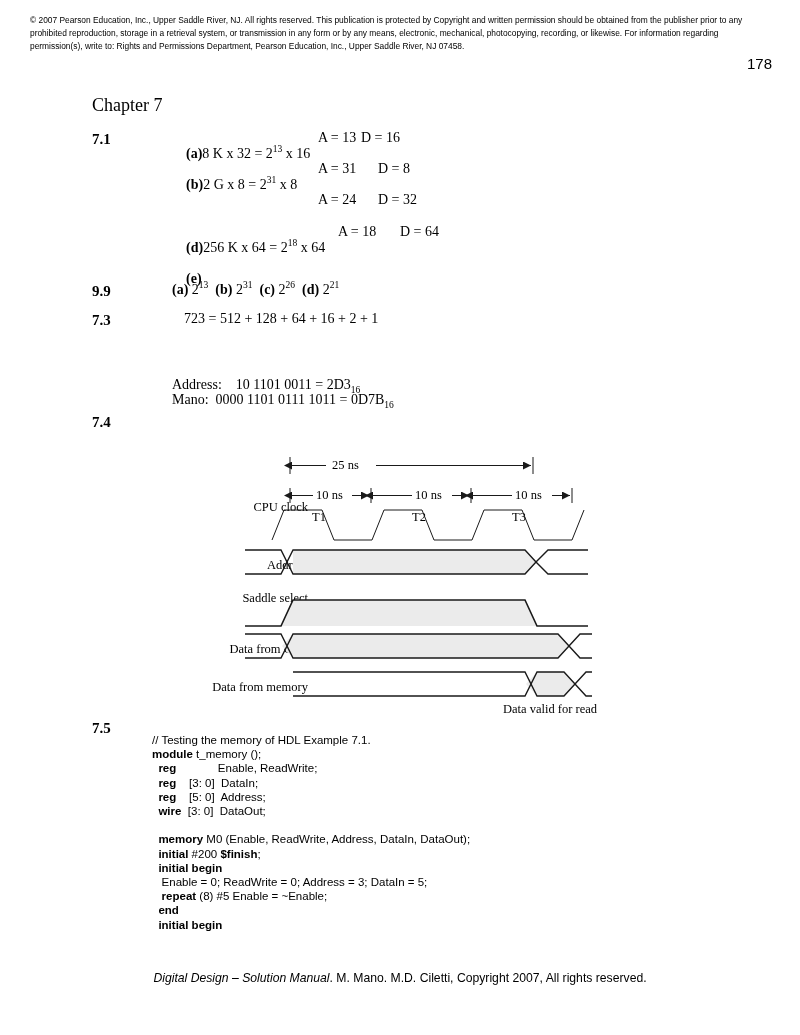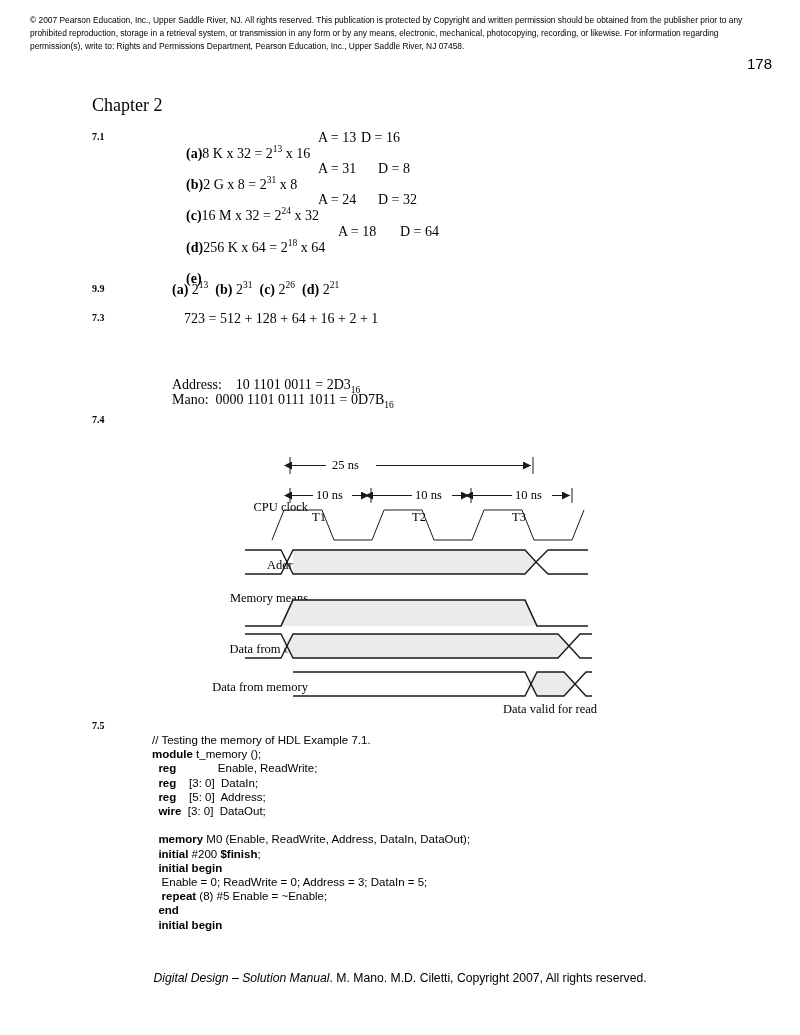--- a/index.html
+++ b/index.html
@@ -46,21 +46,21 @@
     left: 92px;
     top: 95px;
     font-size: 18px;
     font-family: "Liberation Serif", serif;
   }
 
   
   .prob-num {
     position: absolute;
     font-weight: bold;
-    font-size: 10px;
+    font-size: 15px;
     font-family: "Liberation Serif", serif;
   }
   .prob-line {
     position: absolute;
     font-size: 14px;
     font-family: "Liberation Serif", serif;
     white-space: pre;
   }
   .bl { font-weight: bold; }
   sup { font-size: 0.68em; vertical-align: super; line-height: 0; }
@@ -114,39 +114,36 @@
   .footer i { font-style: italic; }
 </style>
 </head>
 <body>
 
 <div id="page">
 
   <div class="copyright">© 2007 Pearson Education, Inc., Upper Saddle River, NJ.  All rights reserved. This publication is protected by Copyright and written permission should be obtained from the publisher prior to any prohibited reproduction, storage in a retrieval system,  or transmission in any form or by any means, electronic, mechanical, photocopying, recording, or  likewise.  For information regarding permission(s), write to:  Rights and Permissions Department, Pearson Education, Inc., Upper Saddle River, NJ 07458.</div>
   <div class="page-number">178</div>
 
-  <div class="chapter-title">Chapter 2</div>
+  <div class="chapter-title">Chapter 7</div>
 
   <div class="prob-num" style="left:92px; top:131px;">7.1</div>
 
   <div class="prob-line" style="left:172px; top:130px;">
     <span class="bl">(a)</span><span>8 K x 32 = 2</span><sup>13</sup><span> x 16</span>
   </div>
   <div class="col-a" style="left:318px; top:130px;">A = 13</div>
   <div class="col-d" style="left:361px; top:130px;">D = 16</div>
 
   <div class="prob-line" style="left:172px; top:161px;">
     <span class="bl">(b)</span><span>2 G x 8 = 2</span><sup>31</sup><span> x 8</span>
   </div>
   <div class="col-a" style="left:318px; top:161px;">A = 31</div>
   <div class="col-d" style="left:378px; top:161px;">D = 8</div>
 
-  <div class="prob-line" style="left:172px; top:192px;">
-    <span class="bl">(c)</span><span>16 M x 32 = 2</span><sup>24</sup><span> x 32</span>
-  </div>
   <div class="col-a" style="left:318px; top:192px;">A = 24</div>
   <div class="col-d" style="left:378px; top:192px;">D = 32</div>
 
   <div class="prob-line" style="left:172px; top:224px;">
     <span class="bl">(d)</span><span>256 K x 64 = 2</span><sup>18</sup><span> x 64</span>
   </div>
   <div class="col-a" style="left:338px; top:224px;">A = 18</div>
   <div class="col-d" style="left:400px; top:224px;">D = 64</div>
 
   <div class="prob-line" style="left:172px; top:255px;">
@@ -160,21 +157,21 @@
   <div class="prob-line" style="left:184px; top:311px;">723 = 512 + 128 + 64 + 16 + 2 + 1</div>
   <div class="prob-line" style="left:172px; top:377px;"><span>Address:</span>    <span>10 1101 0011 = 2D3</span><sub>16</sub></div>
   <div class="prob-line" style="left:172px; top:392px;"><span>Mano:</span>  <span>0000 1101 0111 1011 = 0D7B</span><sub>16</sub></div>
 
   <div class="prob-num" style="left:92px; top:414px;">7.4</div>
 
   <div id="timing">
 
     <div class="tlabel" style="left:0px; top:52px; width:128px;">CPU clock</div>
     <div class="tlabel" style="left:0px; top:110px; width:128px;">Address</div>
-    <div class="tlabel" style="left:0px; top:143px; width:128px;">Memory means</div>
+    <div class="tlabel" style="left:0px; top:143px; width:128px;">Saddle select</div>
     <div class="tlabel" style="left:0px; top:194px; width:128px;">Data from CPU</div>
     <div class="tlabel" style="left:0px; top:232px; width:128px;">Data from memory</div>
 
     <div class="wavetext" style="left:152px; top:10px;">25 ns</div>
     <div class="wavetext" style="left:136px; top:40px;">10 ns</div>
     <div class="wavetext" style="left:235px; top:40px;">10 ns</div>
     <div class="wavetext" style="left:335px; top:40px;">10 ns</div>
 
     <div class="wavetext" style="left:132px; top:62px;">T1</div>
     <div class="wavetext" style="left:232px; top:62px;">T2</div>

